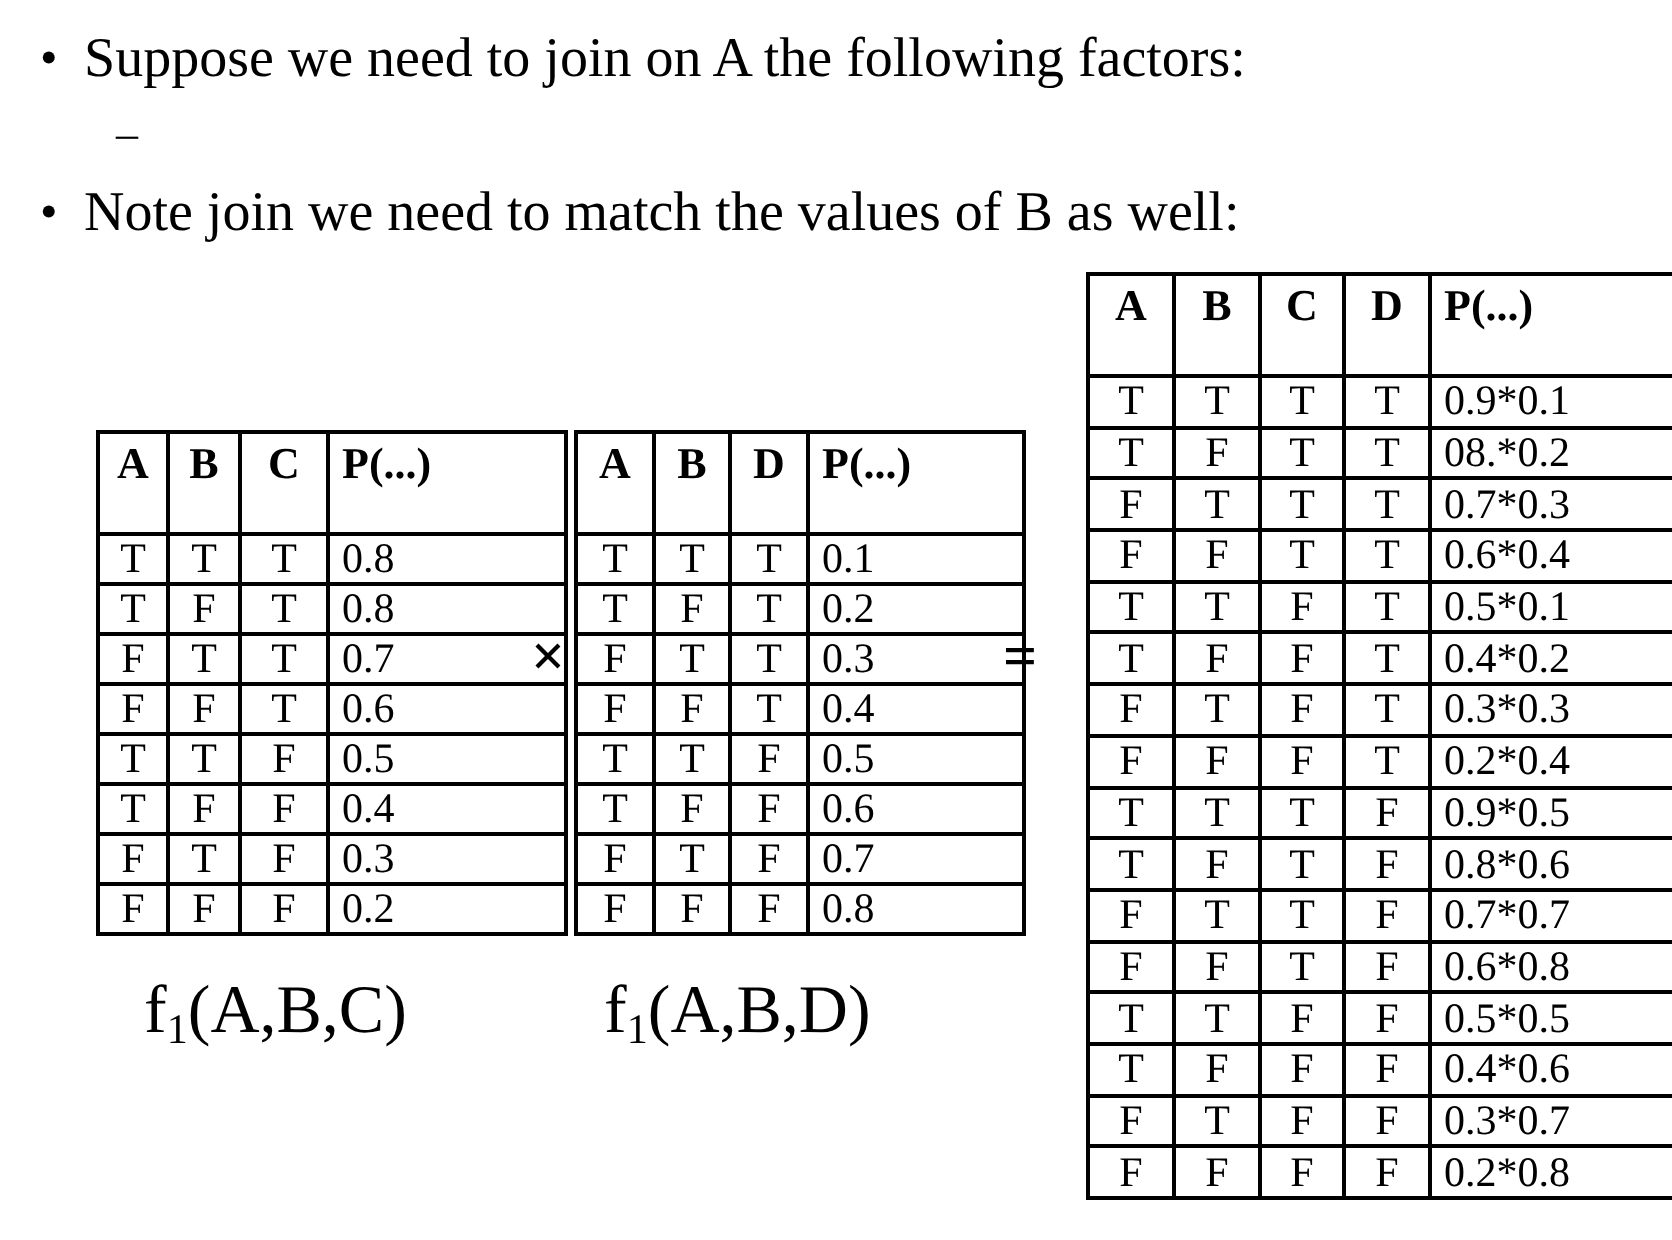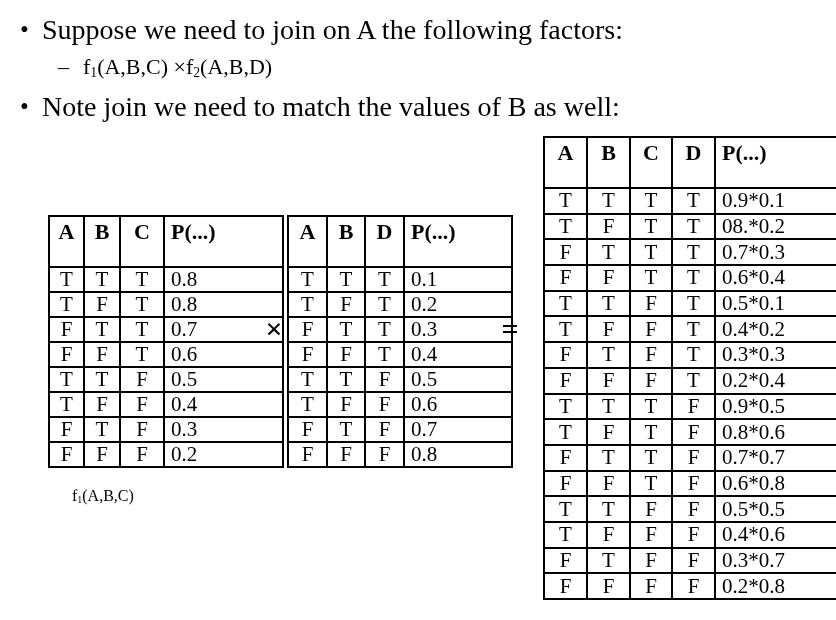--- a/index.html
+++ b/index.html
@@ -125,40 +125,39 @@
     width: 36px;
     text-align: center;
     line-height: 1;
   }
   #op-times  { left: 256px; top: 314px; }
   #op-equals { left: 492px; top: 314px; }
 
   
   .tcaption {
     position: absolute;
-    font-size: 16px;
+    font-size: 34px;
     white-space: nowrap;
     line-height: 1.1;
   }
   #caption-left   { left: 72px;  top: 487px; }
   #caption-middle { left: 302px; top: 487px; }
 </style>
 </head>
 <body>
 
 <div class="slide">
 
   <div class="bullet" id="bullet1">
     <span class="marker">•</span>
     <span class="btext">Suppose we need to join on A the following factors:</span>
   </div>
 
   <div class="subbullet">
     <span class="dash">–</span>
-    <span class="formula"><span>f</span><sub>1</sub><span>(A,B,C)</span><span> ×</span><span>f</span><sub>2</sub><span>(A,B,D)</span></span>
   </div>
 
   <div class="bullet" id="bullet2">
     <span class="marker">•</span>
     <span class="btext">Note join we need to match the values of B as well:</span>
   </div>
 
   <table class="ftable" id="table-f1">
       <thead>
         <tr>
@@ -406,14 +405,15 @@
           <td>F</td>
           <td>F</td>
           <td>F</td>
           <td>0.2*0.8</td>
         </tr>
       </tbody>
     </table>
 
   <div class="tcaption" id="caption-left"><span>f</span><sub>1</sub><span>(A,B,C)</span></div>
 
+  <div class="tcaption" id="caption-middle"><span>f</span><sub>1</sub><span>(A,B,D)</span></div>
 
 </div>
 
 </body></html>

